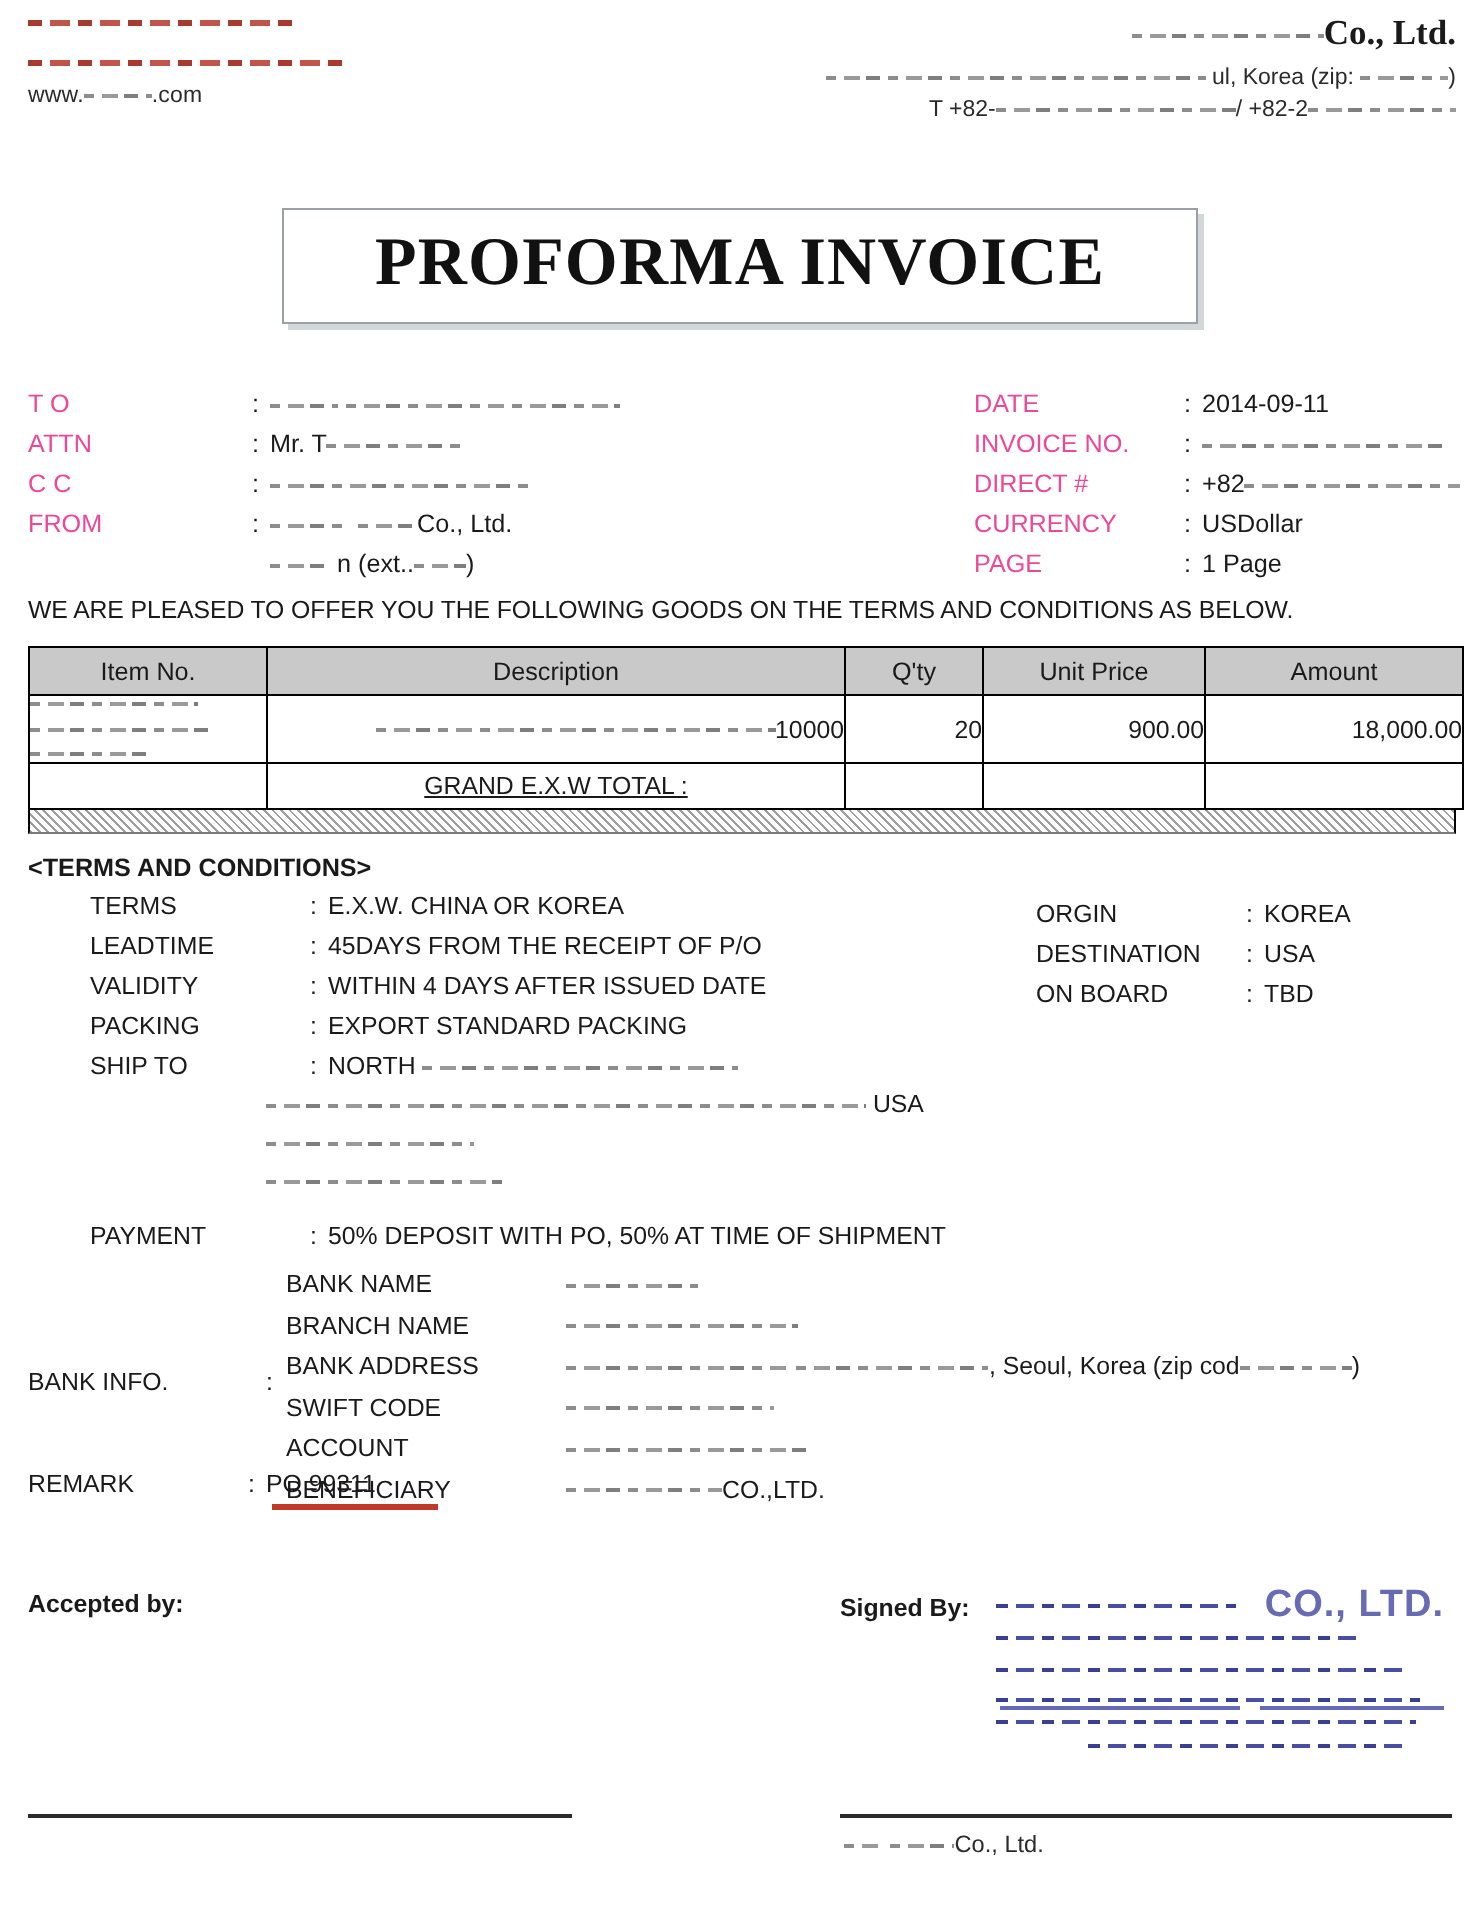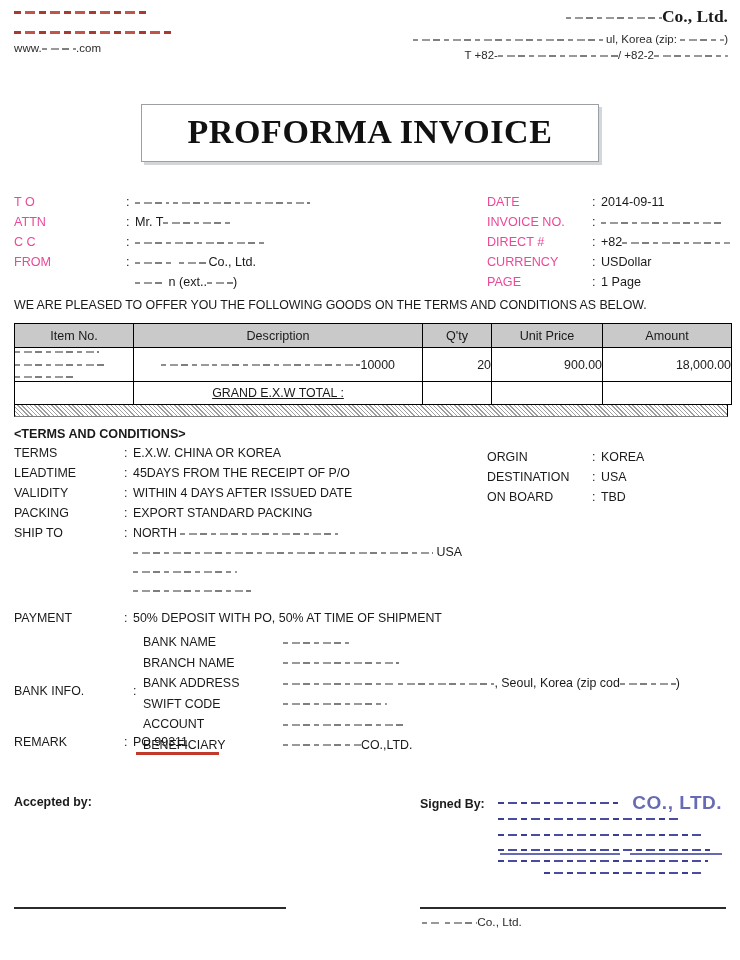--- a/index.html
+++ b/index.html
@@ -213,21 +213,21 @@
     height: 23px;
     font-size: 12.6px;
   }
   .c-item { width: 118px; }
   .c-desc { width: 288px; }
   .c-qty  { width: 68px; }
   .c-unit { width: 110px; }
   .c-amt  { width: 128px; }
 
   td.item-cell { vertical-align: top; padding: 4px 4px 0 4px; height: 42px; }
-  td.desc-cell { vertical-align: middle; padding: 0 6px; text-align: center; }
+  td.desc-cell { vertical-align: middle; padding: 0 6px; text-align: right; }
   td.num-cell  { text-align: right; padding-right: 8px; vertical-align: middle; }
   td.total-cell { text-align: center; vertical-align: middle; text-decoration: underline; }
 
   .item-cell .l1 { display:block; width: 84px; height: 8px; margin-bottom: 5px; }
   .item-cell .l2 { display:block; width: 92px; height: 8px; margin-bottom: 4px; }
   .item-cell .l3 { display:block; width: 62px; height: 8px; }
   .desc-cell .d1 { width: 48px; height: .85em; }
   .desc-cell .d2 { width: 148px; height: .85em; }
 
   .hatch {
@@ -261,21 +261,21 @@
     top: 20px;
     width: 250px;
   }
   .trow {
     display: flex;
     align-items: baseline;
     font-size: 12.4px;
     line-height: 20px;
     white-space: nowrap;
   }
-  .trow .lbl { width: 110px; flex: none; }
+  .trow .lbl { width: 110px; flex: none; margin-left: 31px; }
   .terms-right .trow .lbl { width: 105px; }
   .trow .sep { width: 9px; flex: none; }
 
   .ship1 .s1 { width: 120px; height: .85em; }
   .ship1 .s2 { width: 34px; height: .85em; }
   .shipc { padding-left: 119px; font-size: 12.4px; line-height: 19px; white-space: nowrap; }
   .shipc .s3 { width: 300px; height: .85em; }
   .shipc .s4 { width: 104px; height: .8em; }
   .shipc .s5 { width: 118px; height: .8em; }
 

